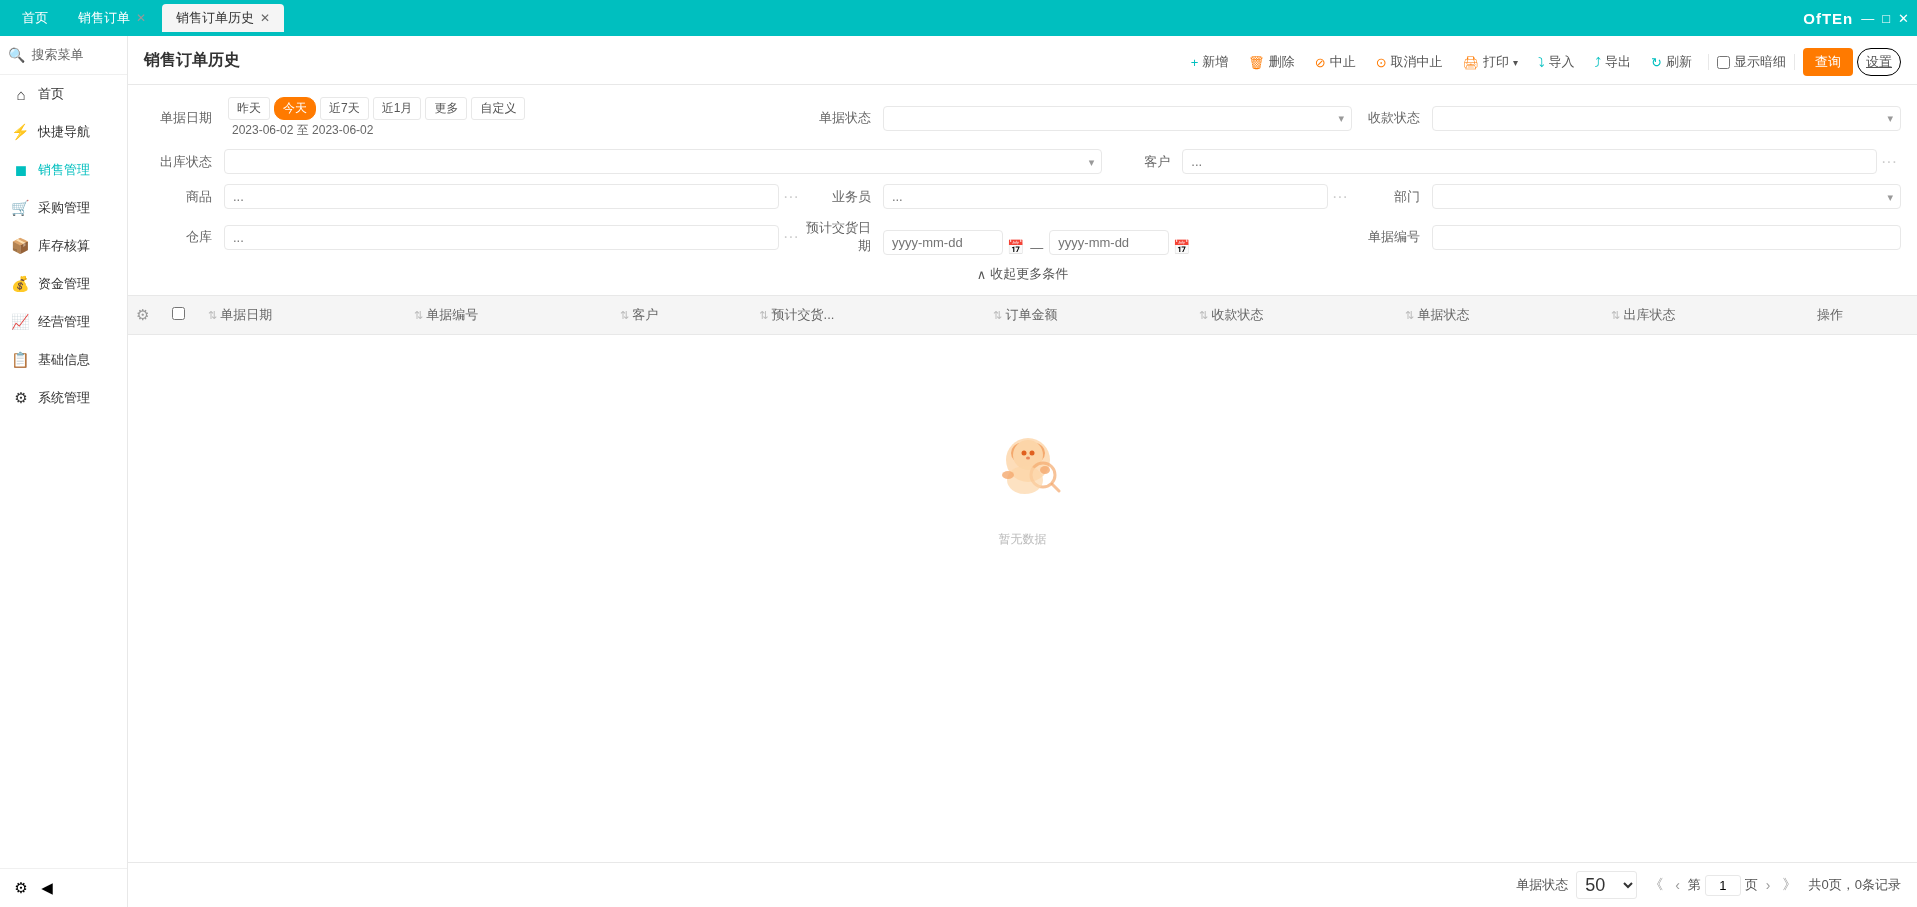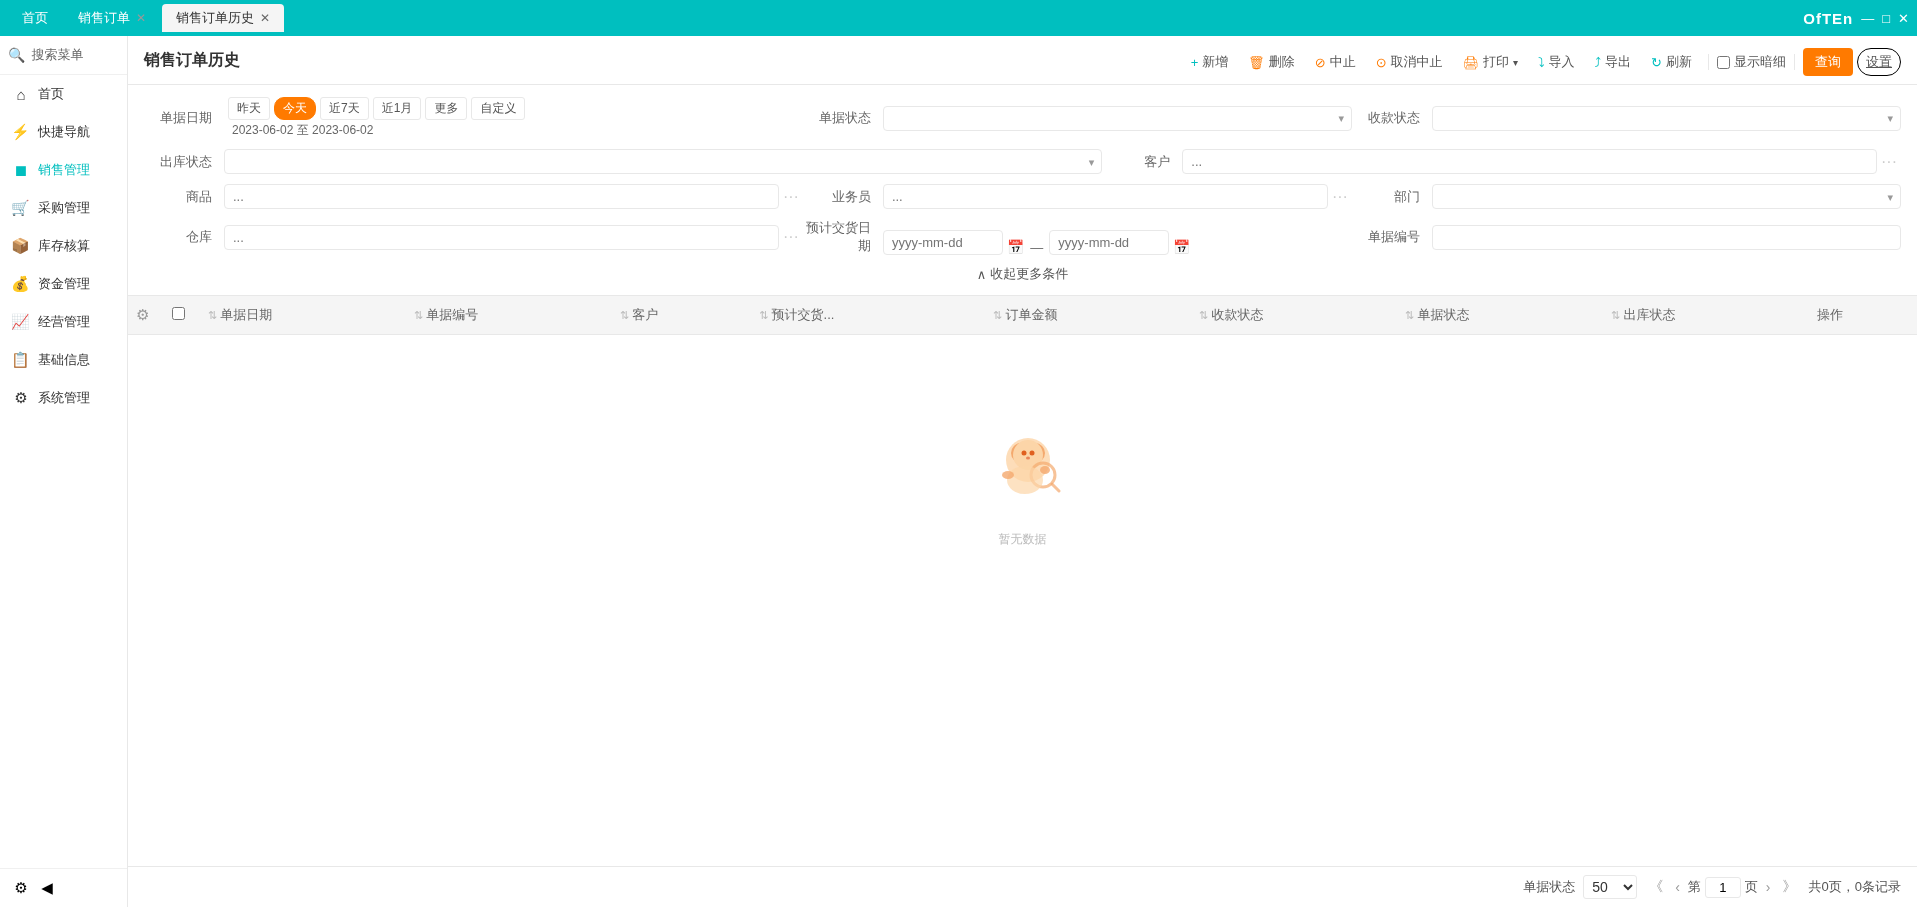--- a/index.html
+++ b/index.html
@@ -70,21 +70,21 @@
     .th-settings { width: 36px; text-align: center; }
     .settings-icon { cursor: pointer; color: #999; font-size: 15px; }
 
     
     .empty-state { display: flex; flex-direction: column; align-items: center; justify-content: center; padding: 80px 20px; }
     .empty-icon { width: 100px; height: 100px; margin-bottom: 16px; }
     .empty-text { color: #bbb; font-size: 12px; }
 
     
     .table-footer { background: #fff; border-top: 1px solid #e8e8e8; padding: 8px 16px; display: flex; align-items: center; justify-content: flex-end; gap: 8px; flex-shrink: 0; font-size: 13px; color: #555; }
-    .page-size-select { border: 1px solid #e8e8e8; border-radius: 3px; padding: 2px 4px; font-size: 14px; color: #333; background: #fff; cursor: pointer; }
+    .page-size-select { border: 1px solid #e8e8e8; border-radius: 3px; padding: 2px 4px; font-size: 18px; color: #333; background: #fff; cursor: pointer; }
     .page-nav { display: flex; align-items: center; gap: 4px; }
     .page-nav-btn { border: none; background: none; color: #999; cursor: pointer; font-size: 14px; padding: 2px 4px; }
     .page-input { border: 1px solid #e8e8e8; border-radius: 3px; padding: 2px 6px; width: 36px; text-align: center; font-size: 13px; }
 
     
     .teal { color: #00bfbf; }
   </style>
 </head>
 <body>
 

